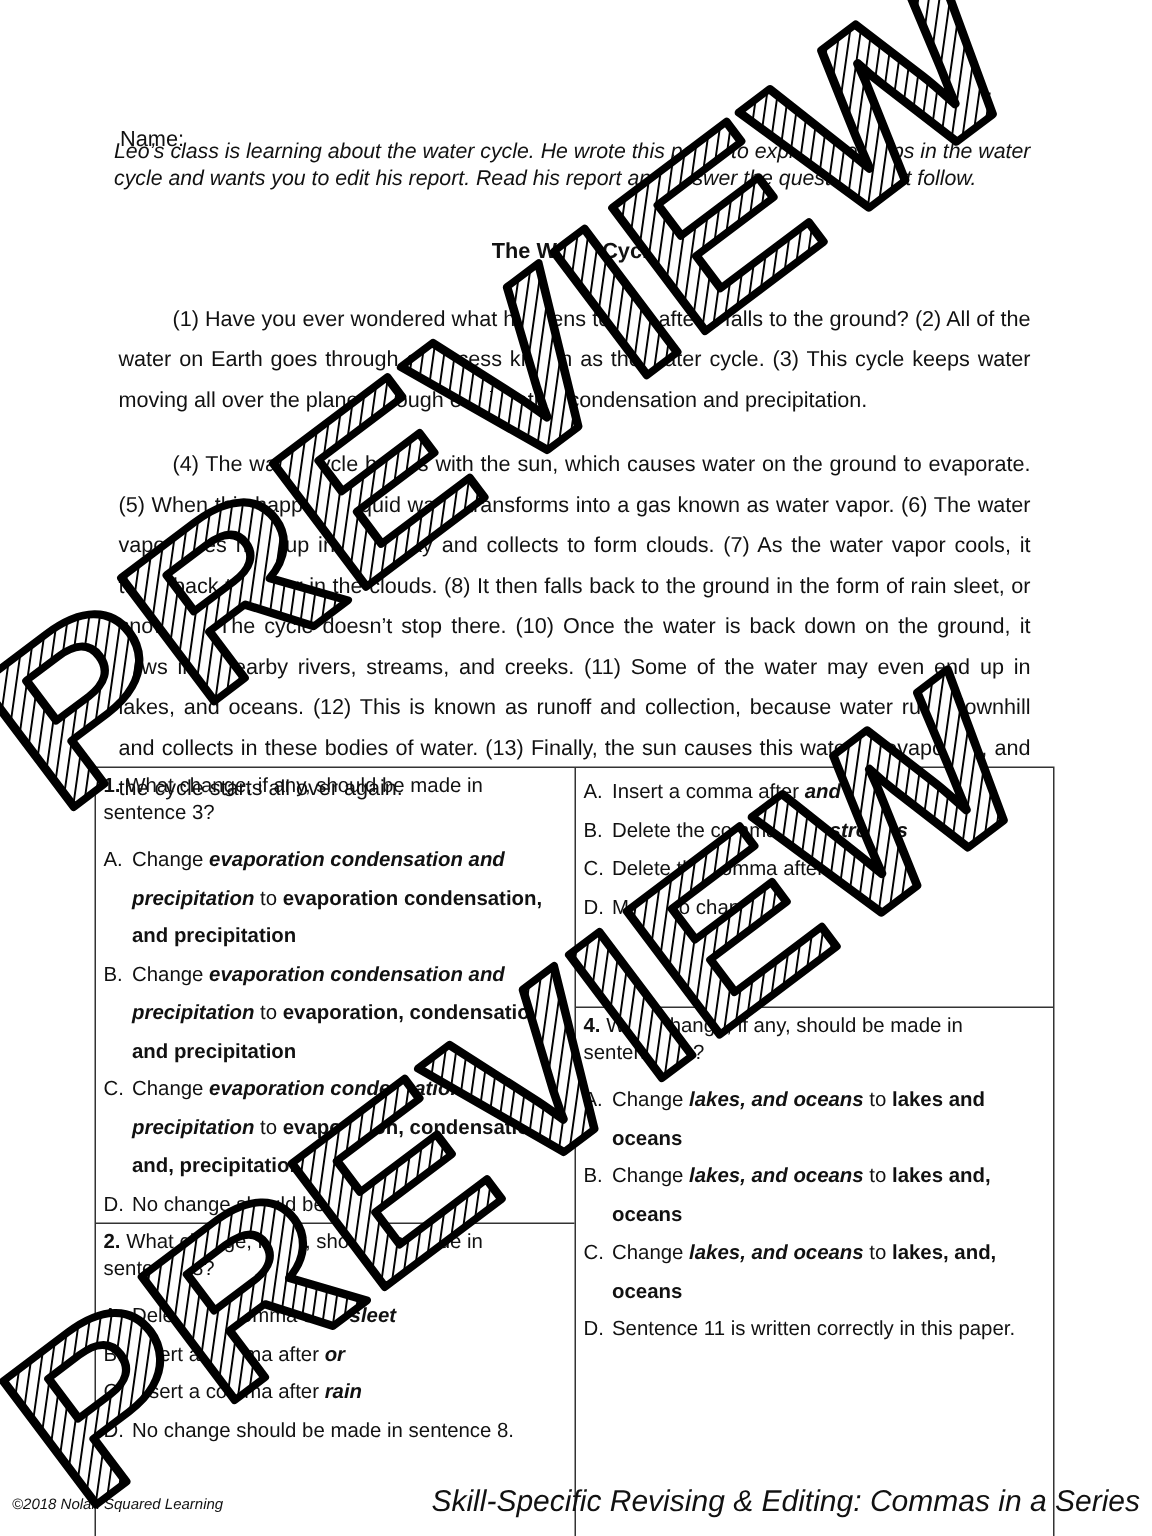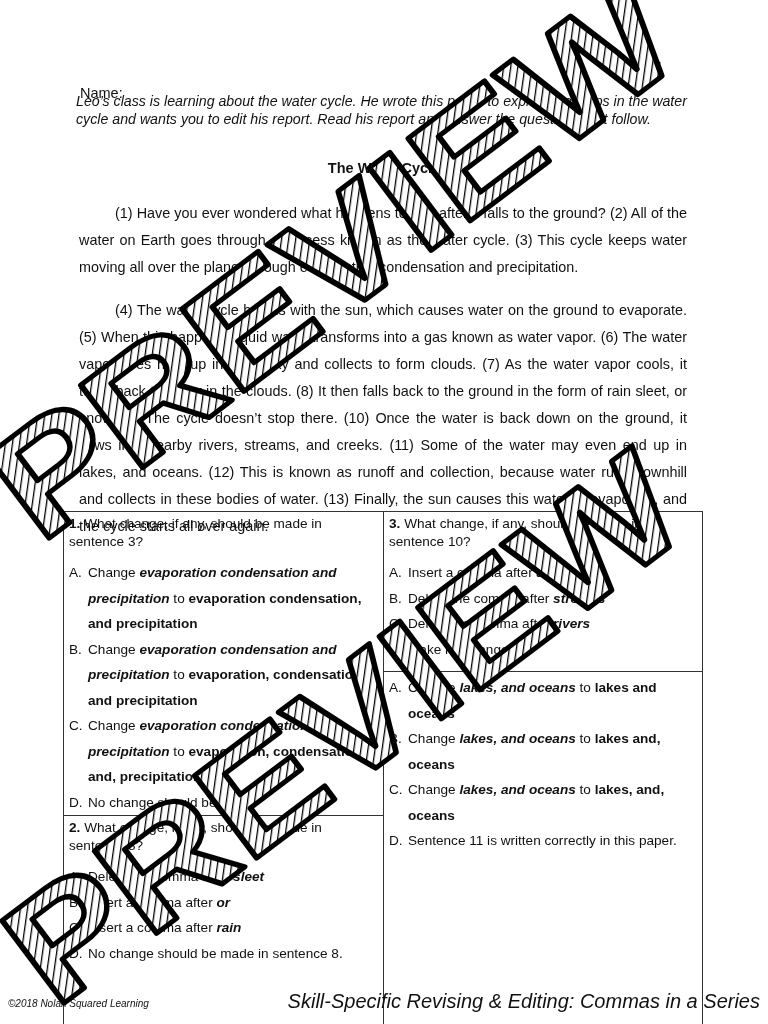--- a/index.html
+++ b/index.html
@@ -79,39 +79,39 @@
           <span class="opt-text"><span>Insert a comma after </span><span class="bi">rain</span><span></span><span class="b"></span><span></span></span>
         </div>
         <div class="opt">
           <span class="opt-letter">D.</span>
           <span class="opt-text"><span></span><span class="bi"></span><span></span><span class="b"></span><span>No change should be made in sentence 8.</span></span>
         </div>
       </div>
   </div>
   <div class="col col-right">
     <div class="qbox" style="top:0; height:159px;">
-        <div class="qstem"><span class="qnum">3.</span> <span>What change, if any, should be made in sentence 10?</span></div>
         <div class="opt">
           <span class="opt-letter">A.</span>
           <span class="opt-text"><span>Insert a comma after </span><span class="bi">and</span><span></span><span class="b"></span><span></span></span>
         </div>
         <div class="opt">
           <span class="opt-letter">B.</span>
           <span class="opt-text"><span>Delete the comma after </span><span class="bi">streams</span><span></span><span class="b"></span><span></span></span>
         </div>
         <div class="opt">
           <span class="opt-letter">C.</span>
           <span class="opt-text"><span>Delete the comma after </span><span class="bi">rivers</span><span></span><span class="b"></span><span></span></span>
         </div>
         <div class="opt">
           <span class="opt-letter">D.</span>
           <span class="opt-text"><span></span><span class="bi"></span><span></span><span class="b"></span><span>Make no change.</span></span>
         </div>
       </div>
     <div class="qbox" style="top:159px; height:305px;">
+        <div class="qstem"><span class="qnum">4.</span> <span>What change, if any, should be made in sentence 11?</span></div>
         <div class="opt">
           <span class="opt-letter">A.</span>
           <span class="opt-text"><span>Change </span><span class="bi">lakes, and oceans</span><span> to </span><span class="b">lakes and oceans</span><span></span></span>
         </div>
         <div class="opt">
           <span class="opt-letter">B.</span>
           <span class="opt-text"><span>Change </span><span class="bi">lakes, and oceans</span><span> to </span><span class="b">lakes and, oceans</span><span></span></span>
         </div>
         <div class="opt">
           <span class="opt-letter">C.</span>

